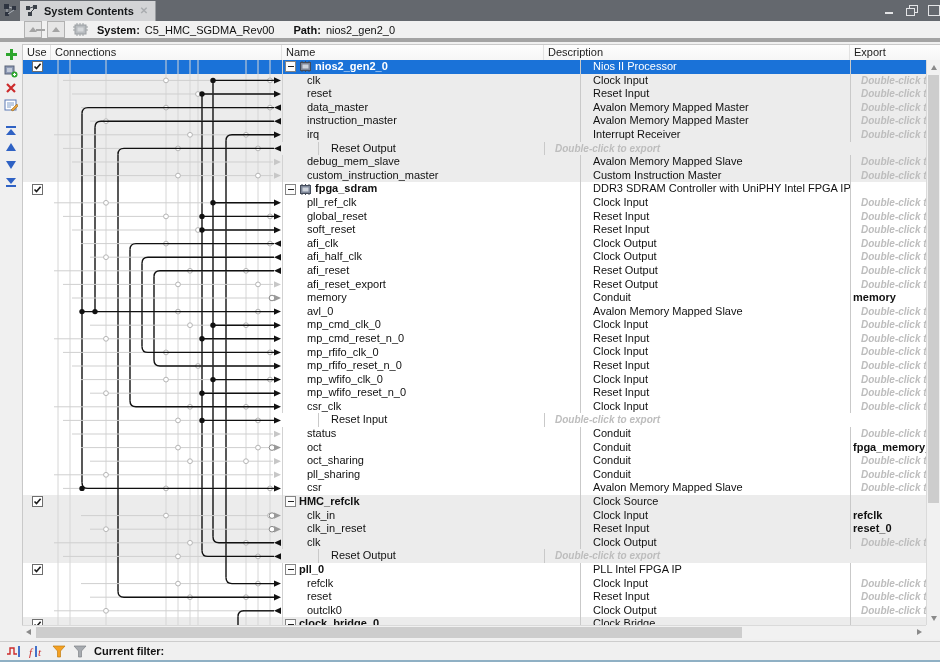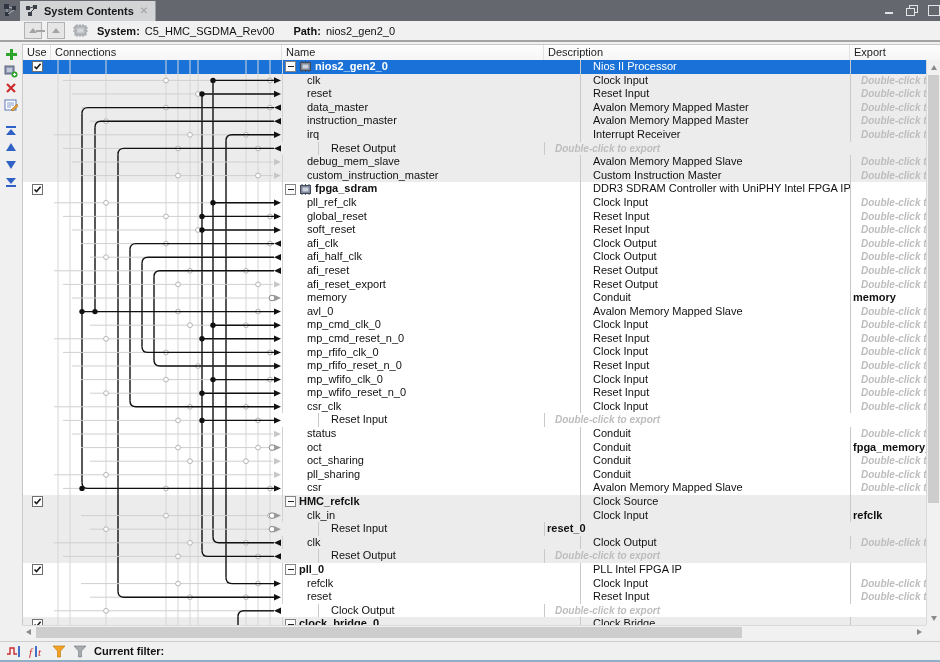--- a/index.html
+++ b/index.html
@@ -14,21 +14,21 @@
   .tab-close{color:#a9acaf;font-size:10px;line-height:10px;}
   .win-controls{margin-left:auto;display:flex;align-items:center;gap:11px;padding-right:0;color:#e3e4e6;}
   .wc{width:11px;height:11px;position:relative;flex:none;}
   .wc-min::after{content:"";position:absolute;left:1px;bottom:2px;width:8px;height:2px;background:#e3e4e6;}
   .wc-restore::after{content:"";position:absolute;left:0;bottom:0;width:7px;height:6px;border:1px solid #e3e4e6;background:#64686e;}
   .wc-restore::before{content:"";position:absolute;left:3px;top:0;width:7px;height:6px;border:1px solid #e3e4e6;}
   .wc-max{width:12px;}
   .wc-max::after{content:"";position:absolute;left:0;top:0;width:10px;height:9px;border:1px solid #e3e4e6;}
 
   
-  .subbar{position:absolute;left:0;top:21px;width:940px;height:21px;background:#f1f1f1;border-bottom:2px solid #a3a3a3;
+  .subbar{position:absolute;left:0;top:21px;width:940px;height:21px;background:#f1f1f1;border-bottom:4px solid #a3a3a3;
           display:flex;align-items:center;gap:5px;padding-left:24px;box-sizing:border-box;}
   .mini-btn{width:16px;height:15px;background:#e6e6e6;border:1px solid #b2b2b2;display:flex;align-items:center;justify-content:center;flex:none;}
   .tri-up{width:0;height:0;border-left:4px solid transparent;border-right:4px solid transparent;border-bottom:5px solid #a4a4a4;}
   .bar-up{position:relative;}
   .bar-up::after{content:"";position:absolute;top:2px;left:3px;width:9px;height:2px;background:#a4a4a4;}
   .chip-ico{margin:0 4px 0 3px;opacity:.65;}
   .sys-label{font-weight:bold;}
   .sys-value{margin-right:14px;}
 
   
@@ -568,20 +568,23 @@
         <div class="pname">clk_in</div>
       </div>
       <div class="cell desc">Clock Input</div>
       <div class="cell exp">
         <div class="exp-name">refclk</div>
       </div>
     </div>
     <div class="row port shade">
       <div class="cell use"></div>
       <div class="cell conn"></div>
+      <div class="cell name">
+        <div class="pname">clk_in_reset</div>
+      </div>
       <div class="cell desc">Reset Input</div>
       <div class="cell exp">
         <div class="exp-name">reset_0</div>
       </div>
     </div>
     <div class="row port shade">
       <div class="cell use"></div>
       <div class="cell conn"></div>
       <div class="cell name">
         <div class="pname">clk</div>
@@ -632,20 +635,23 @@
         <div class="pname">reset</div>
       </div>
       <div class="cell desc">Reset Input</div>
       <div class="cell exp">
         <div class="exp-ph">Double-click to export</div>
       </div>
     </div>
     <div class="row port">
       <div class="cell use"></div>
       <div class="cell conn"></div>
+      <div class="cell name">
+        <div class="pname">outclk0</div>
+      </div>
       <div class="cell desc">Clock Output</div>
       <div class="cell exp">
         <div class="exp-ph">Double-click to export</div>
       </div>
     </div>
     <div class="row module shade">
       <div class="cell use">
         <svg width="11" height="11">
           <rect x="0.5" y="0.5" width="10" height="10" fill="#fff" stroke="#6e6e6e"></rect>
           <path d="M2.5 5.5 L4.5 7.6 L8.6 2.8" stroke="#1b1b1b" stroke-width="1.6" fill="none"></path>

